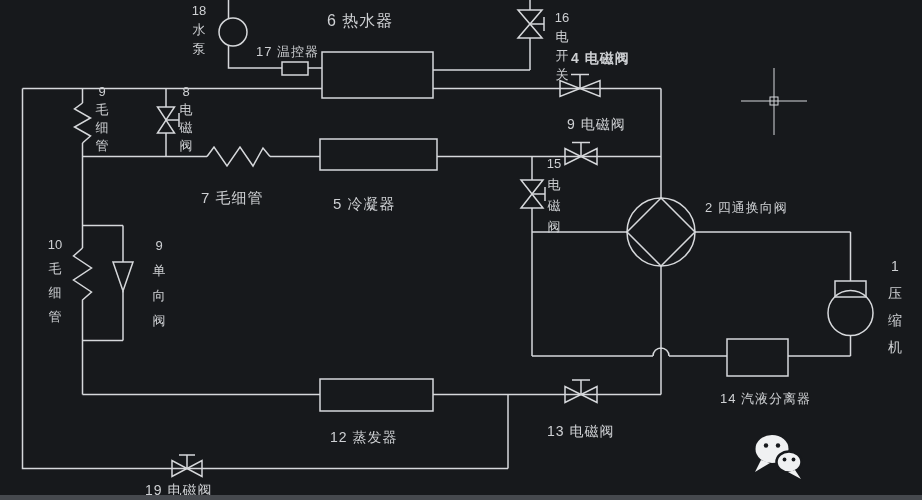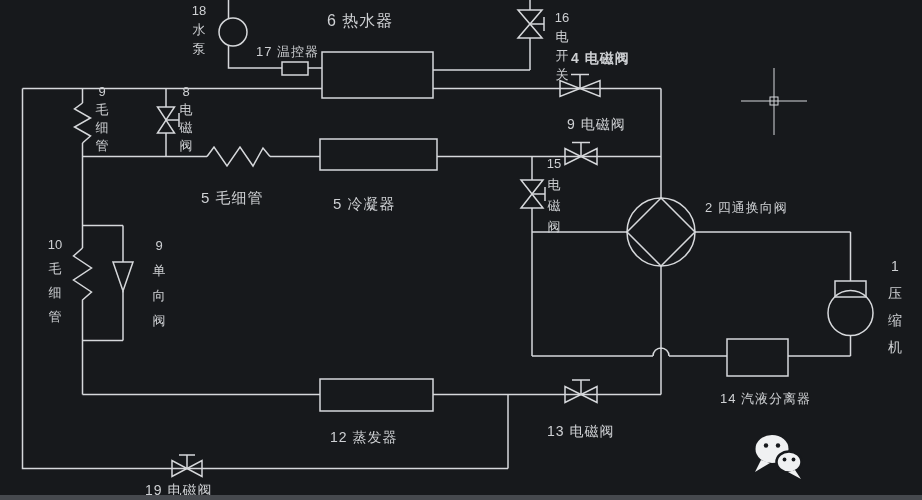--- a/index.html
+++ b/index.html
@@ -203,21 +203,21 @@
   <div class="lbl" style="left:571px;top:50px;font-size:14px;font-weight:bold;">4 电磁阀</div>
   <div class="lbl" style="left:567px;top:116px;font-size:14px;">9 电磁阀</div>
   <div class="lbl vert" style="left:90px;top:83px;width:24px;font-size:13px;line-height:18px;">9
 毛
 细
 管</div>
   <div class="lbl vert" style="left:174px;top:83px;width:24px;font-size:13px;line-height:18px;">8
 电
 磁
 阀</div>
-  <div class="lbl" style="left:201px;top:189px;font-size:15px;">5 毛细管</div>
+  <div class="lbl" style="left:201px;top:189px;font-size:15px;">7 毛细管</div>
   <div class="lbl" style="left:333px;top:195px;font-size:15px;">5  冷凝器</div>
   <div class="lbl vert" style="left:540px;top:153px;width:28px;font-size:13px;line-height:21px;">15
 电
 磁
 阀</div>
   <div class="lbl" style="left:705px;top:199px;font-size:13px;">2 四通换向阀</div>
   <div class="lbl vert" style="left:41px;top:233px;width:28px;font-size:13px;line-height:24px;">10
 毛
 细
 管</div>

